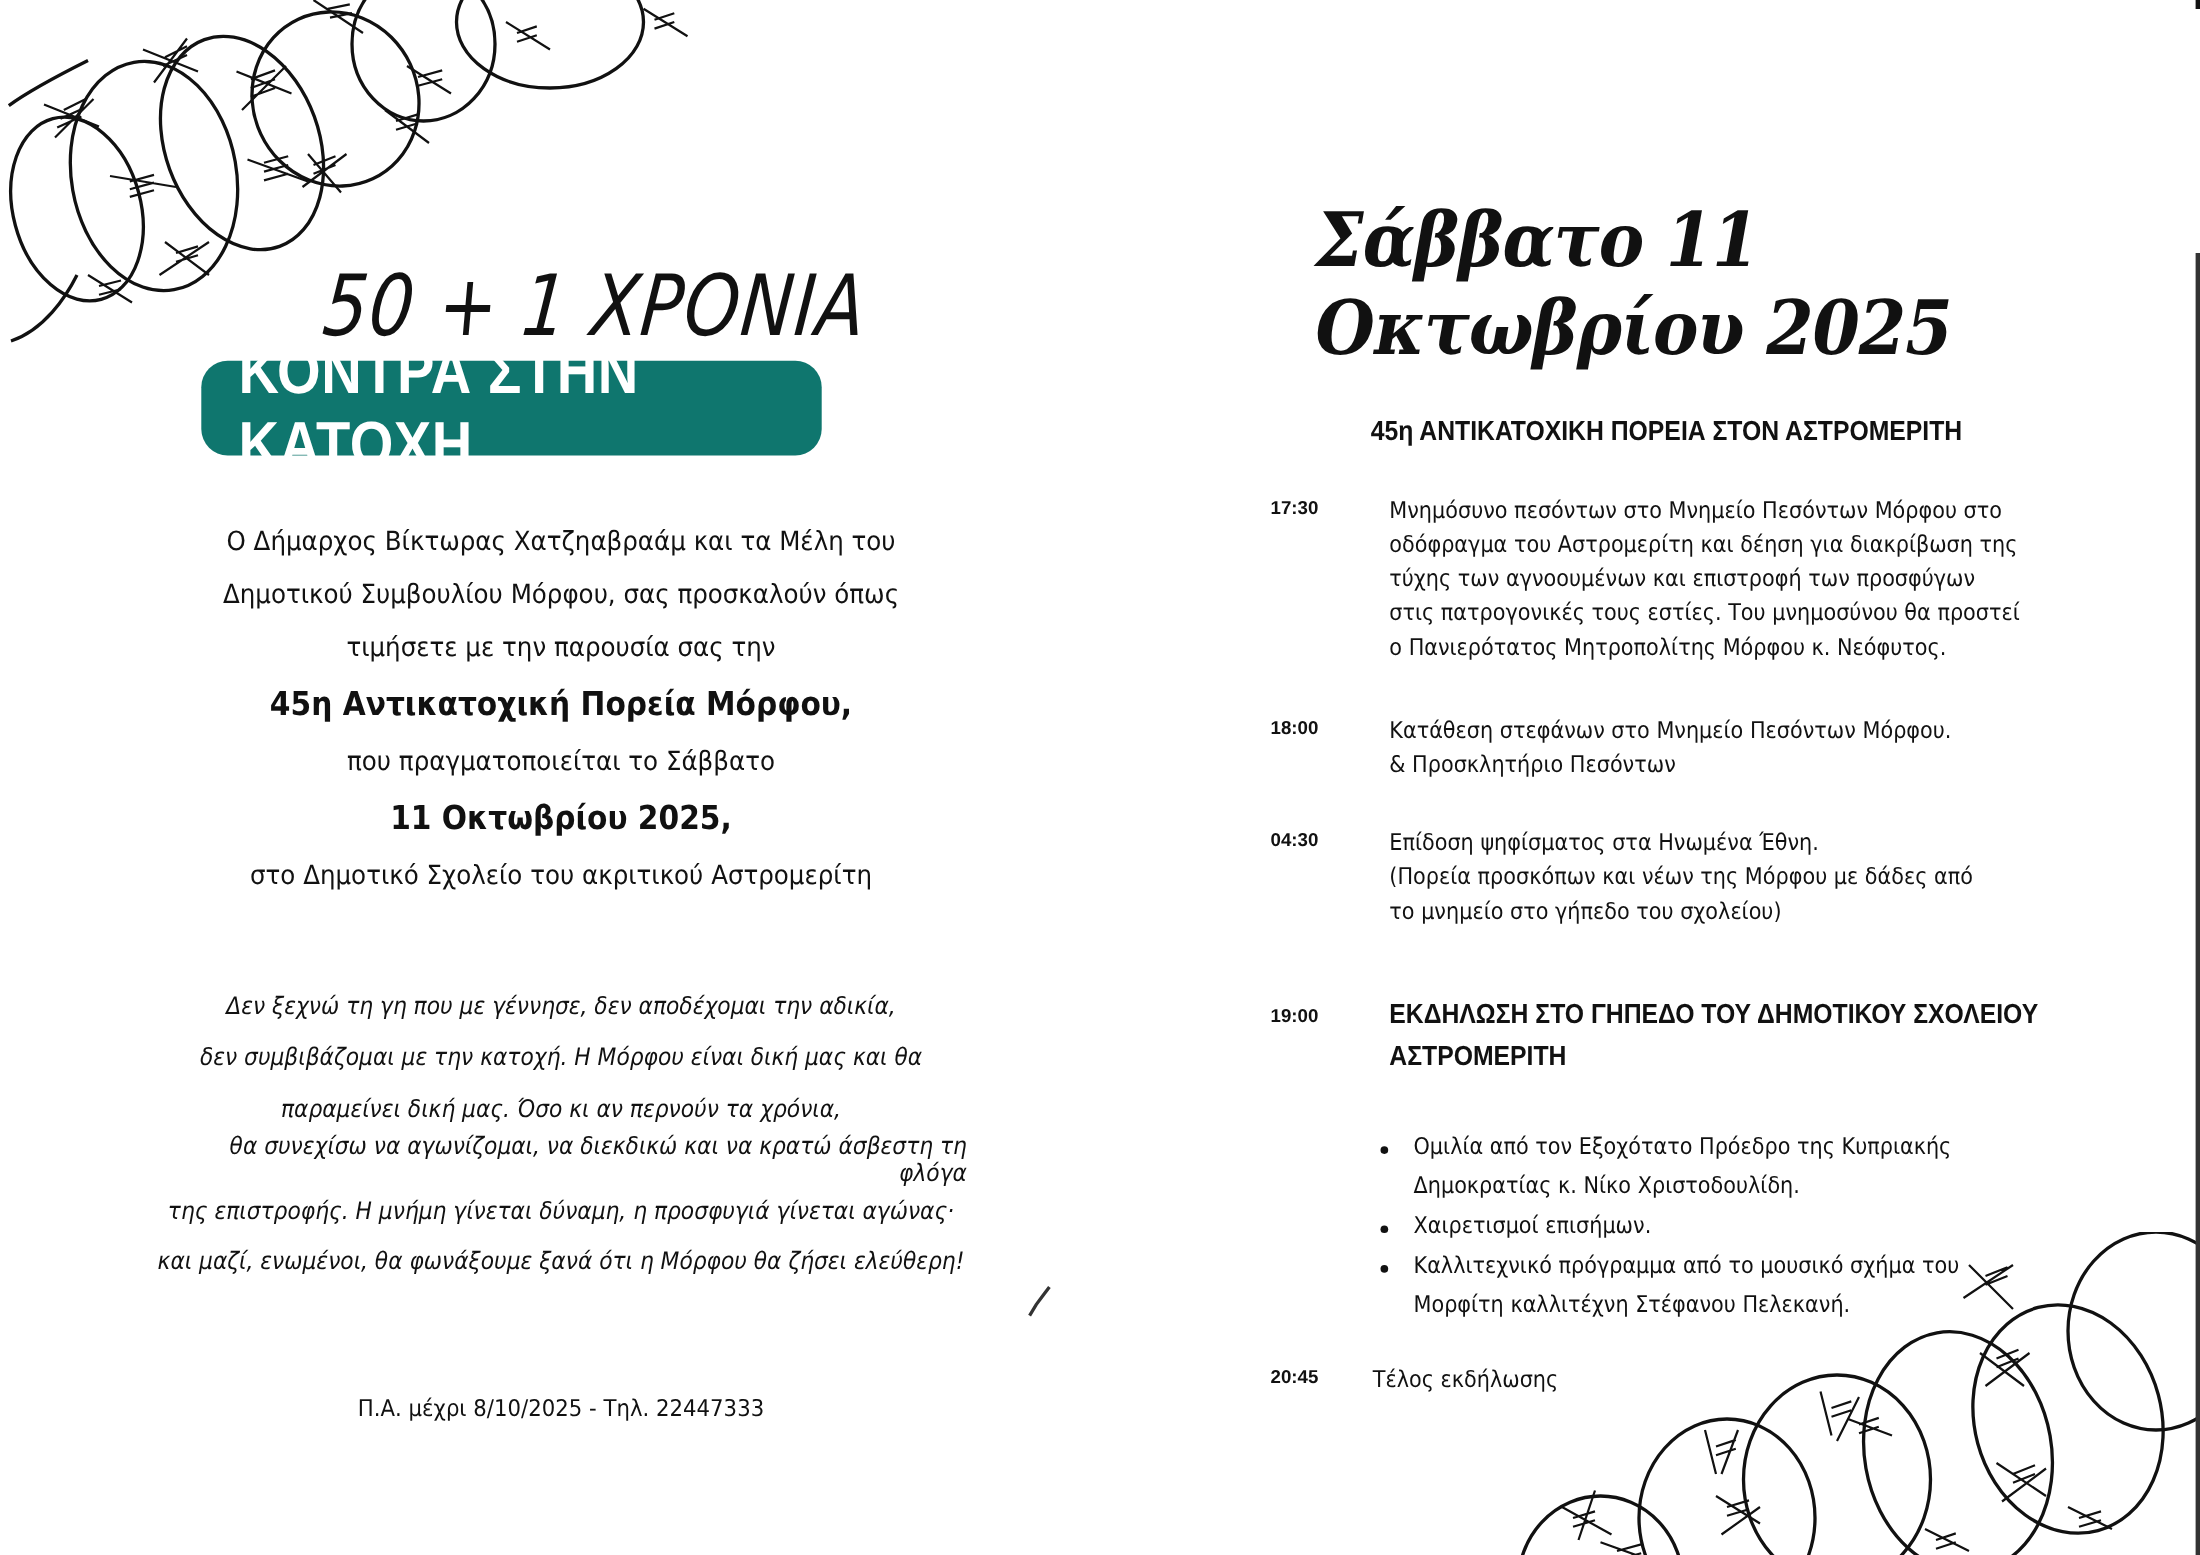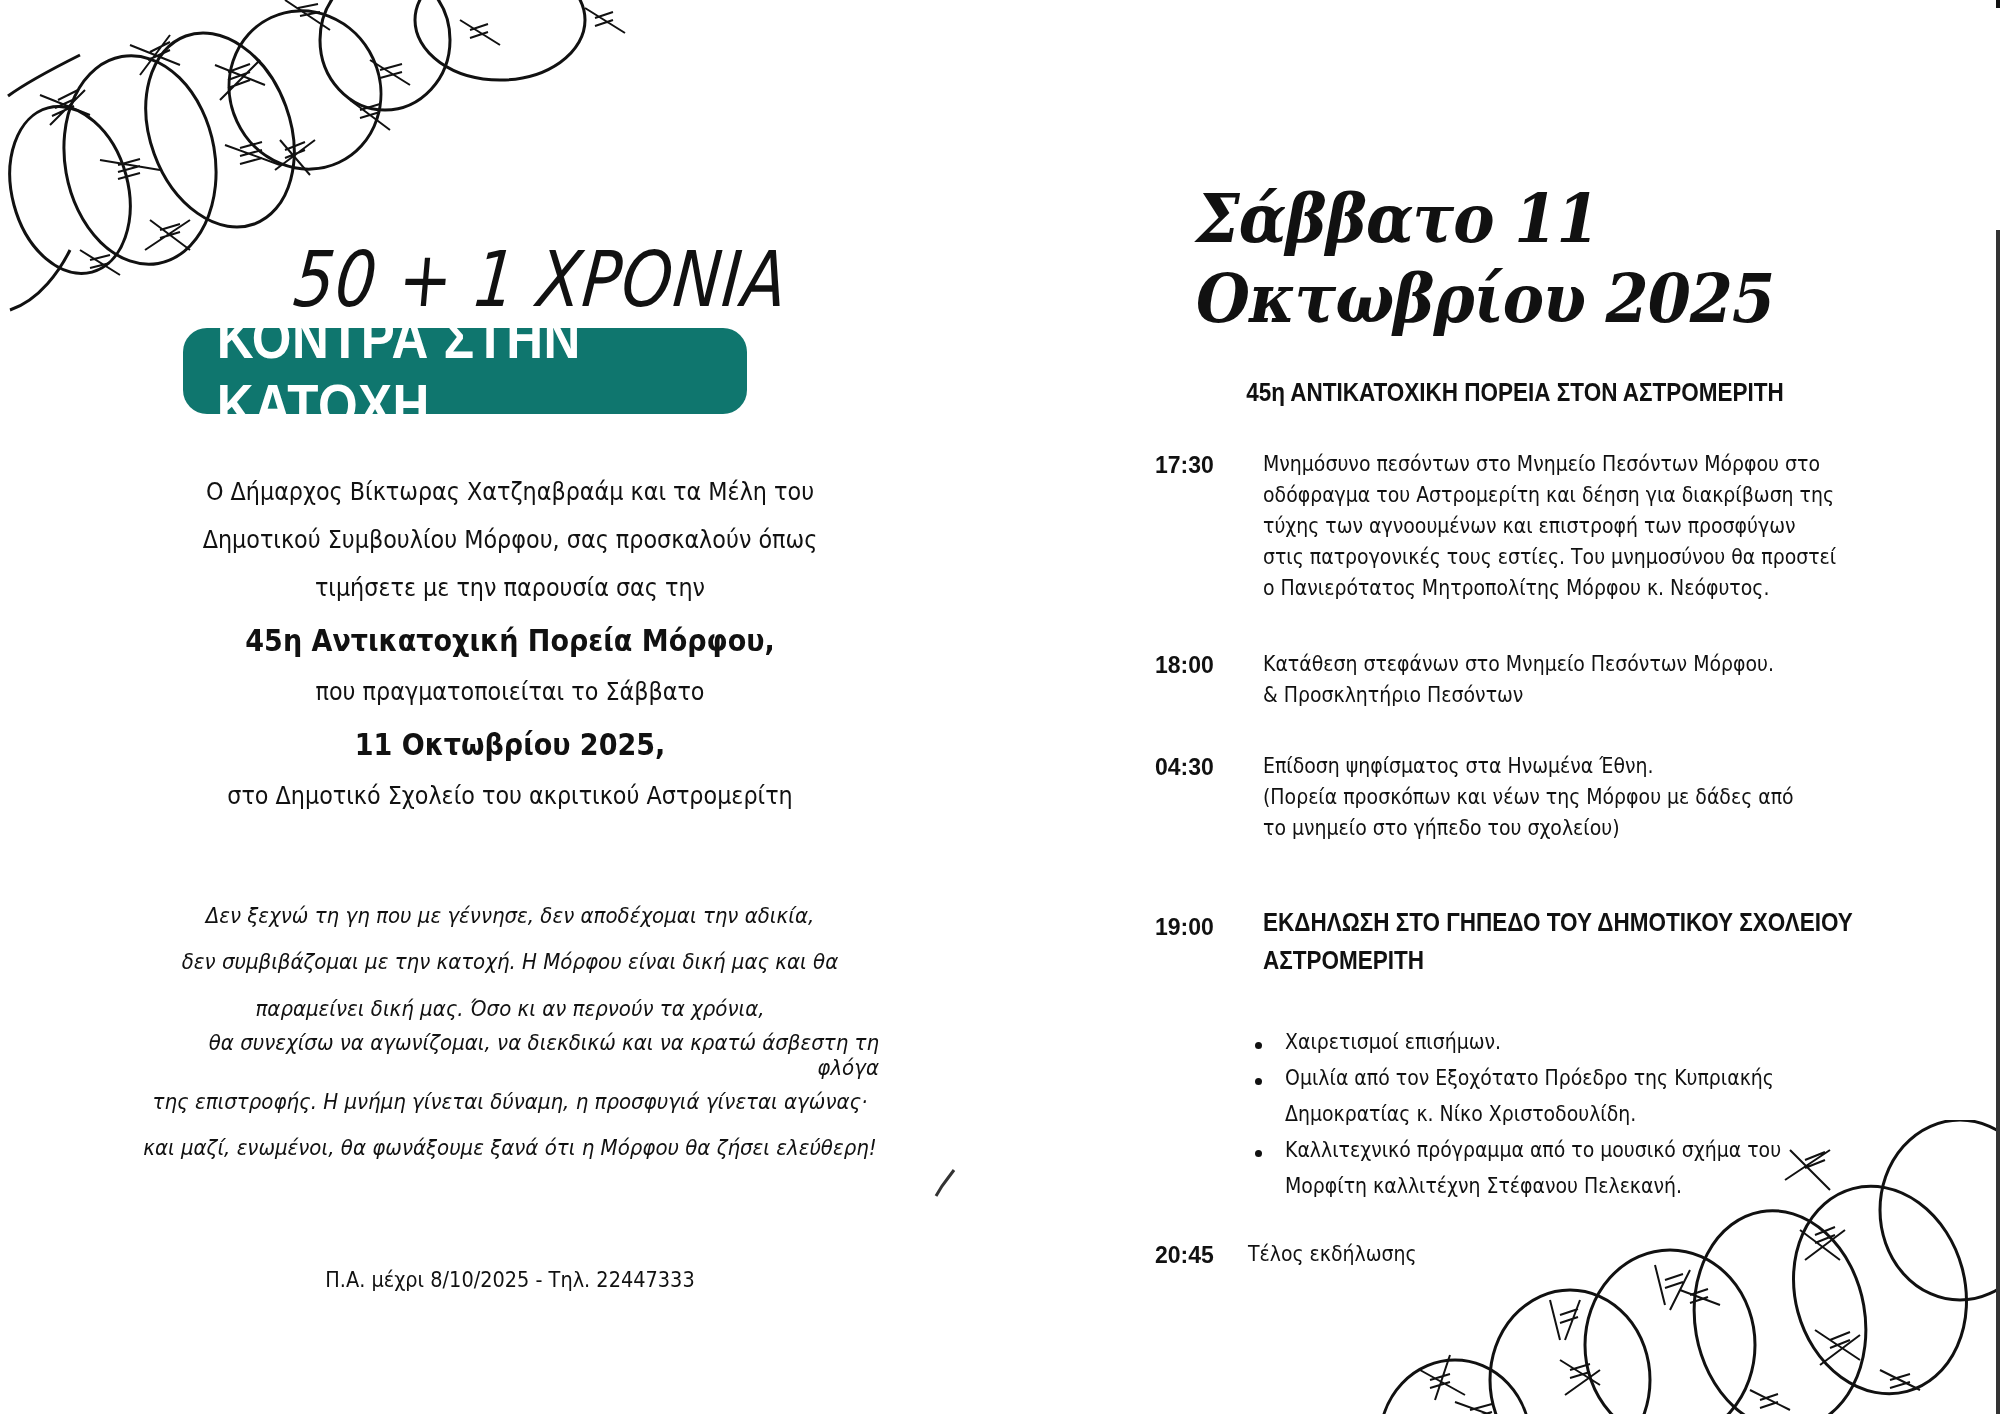--- a/index.html
+++ b/index.html
@@ -65,21 +65,21 @@
     }
     .sub-title {
       position: absolute; left: 1150px; top: 378px; width: 730px; text-align: center;
       font-family: "Liberation Sans", sans-serif; font-weight: 700; font-size: 25px;
       transform: scaleX(0.9);
     }
     .schedule { position: absolute; left: 1155px; top: 452px; width: 720px; }
     .item { position: absolute; left: 0; width: 720px; }
     .item .time {
       position: absolute; left: 0; top: 0;
-      font-family: "Liberation Sans", sans-serif; font-weight: 700; font-size: 23px;
+      font-family: "Liberation Sans", sans-serif; font-weight: 700; font-size: 17px;
     }
     .item .desc { position: absolute; left: 108px; top: 0; width: 620px; }
     .item .desc .dline {
       font-family: "DejaVu Sans", sans-serif; font-size: 21px; height: 31px;
       white-space: nowrap; transform: scaleX(0.9); transform-origin: left center;
     }
     .item .desc .hline {
       font-family: "Liberation Sans", sans-serif; font-weight: 700; font-size: 25px;
       height: 38px; white-space: nowrap; transform: scaleX(0.9); transform-origin: left center;
     }
@@ -218,26 +218,26 @@
 
     <div class="item" style="top:462px">
       <div class="time">19:00</div>
       <div class="desc" style="top:-6px">
         <div class="hline">ΕΚΔΗΛΩΣΗ ΣΤΟ ΓΗΠΕΔΟ ΤΟΥ ΔΗΜΟΤΙΚΟΥ ΣΧΟΛΕΙΟΥ</div>
         <div class="hline">ΑΣΤΡΟΜΕΡΙΤΗ</div>
       </div>
       <div class="bullets">
         <div class="bullet">
           <span class="dot"></span>
-          <div class="bline">Χαιρετισμοί επισήμων.</div>
+          <div class="bline">Ομιλία από τον Εξοχότατο Πρόεδρο της Κυπριακής</div>
+          <div class="bline">Δημοκρατίας κ. Νίκο Χριστοδουλίδη.</div>
         </div>
         <div class="bullet">
           <span class="dot"></span>
-          <div class="bline">Ομιλία από τον Εξοχότατο Πρόεδρο της Κυπριακής</div>
-          <div class="bline">Δημοκρατίας κ. Νίκο Χριστοδουλίδη.</div>
+          <div class="bline">Χαιρετισμοί επισήμων.</div>
         </div>
         <div class="bullet">
           <span class="dot"></span>
           <div class="bline">Καλλιτεχνικό πρόγραμμα από το μουσικό σχήμα του</div>
           <div class="bline">Μορφίτη καλλιτέχνη Στέφανου Πελεκανή.</div>
         </div>
       </div>
     </div>
 
     <div class="item" style="top:790px">

